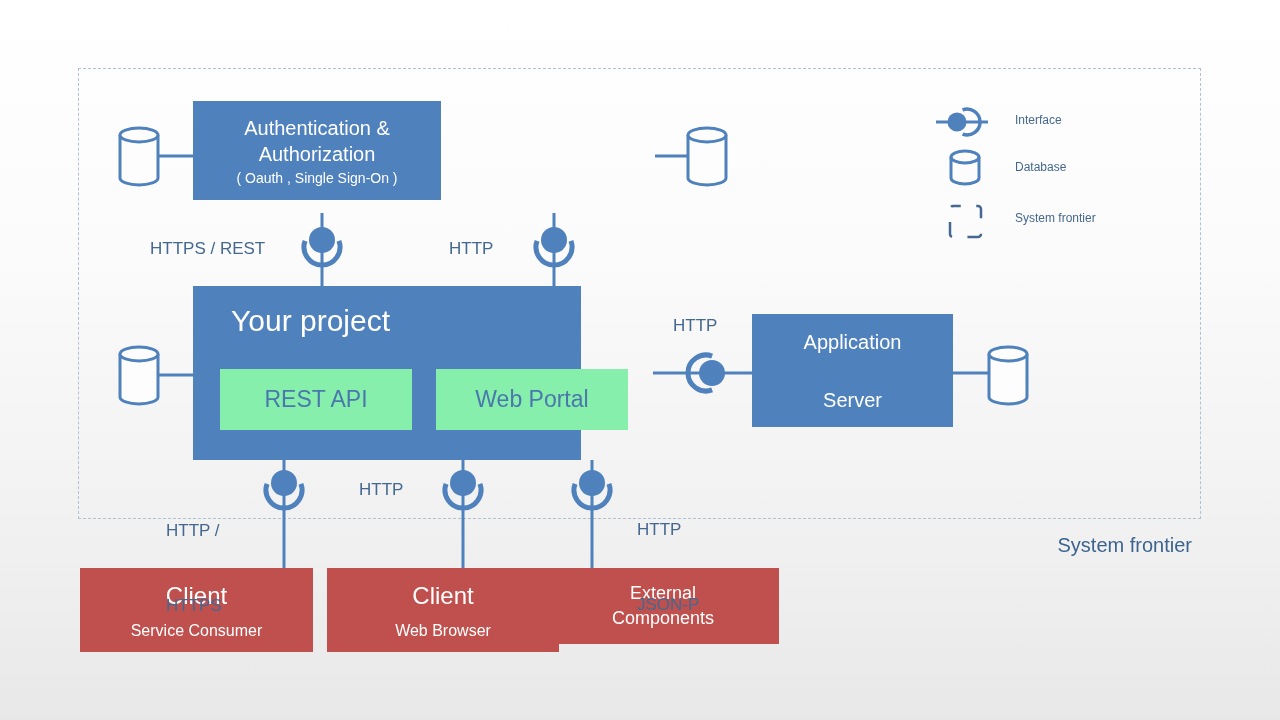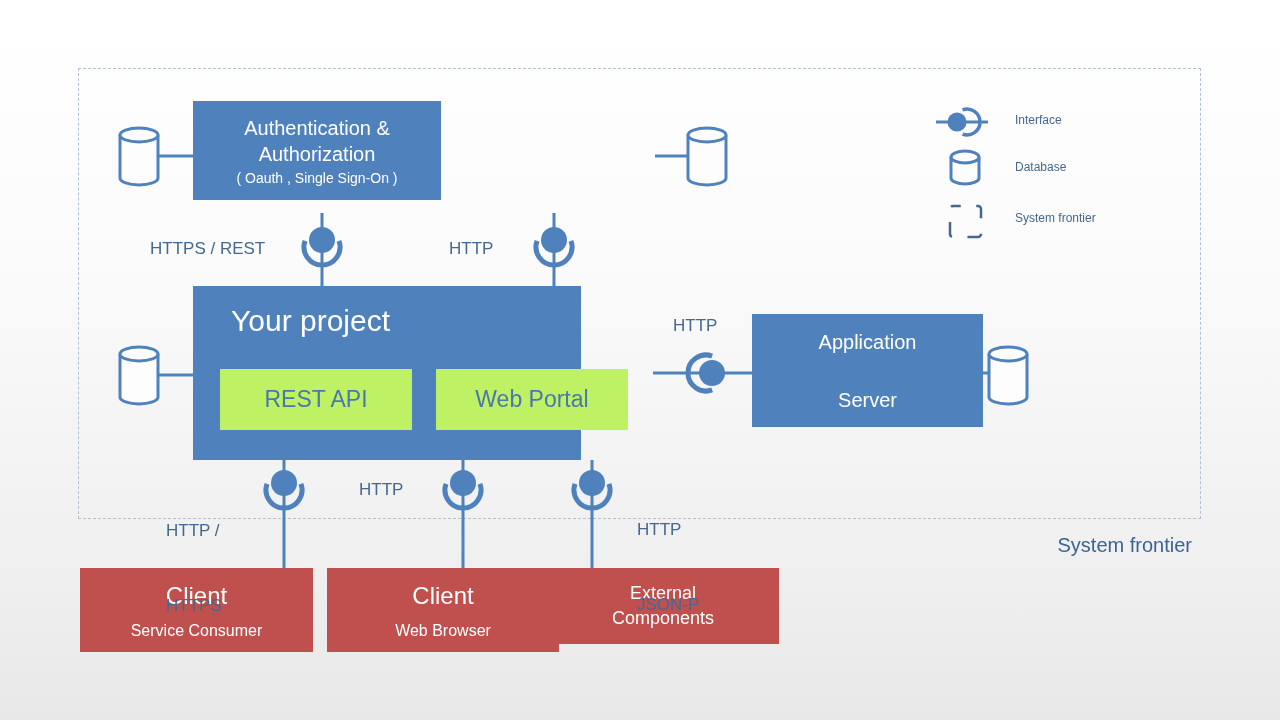--- a/index.html
+++ b/index.html
@@ -17,25 +17,25 @@
   .node { position:absolute; display:flex; flex-direction:column; justify-content:center; align-items:center; text-align:center; color:#ffffff; }
   .blue { background:#4f81bd; }
   .red  { background:#c0504d; }
   .auth      { left:193px; top:101px; width:248px; height:99px; }
   .auth .t   { font-size:20px; line-height:26px; }
   .auth .s   { font-size:14px; margin-top:3px; }
   .logging   { left:457px; top:101px; width:198px; height:112px; }
   .logging .t{ font-size:18px; line-height:25px; }
   .project   { left:193px; top:286px; width:388px; height:174px; display:block; }
   .project-title { position:absolute; left:38px; top:18px; font-size:30px; color:#ffffff; }
-  .component { position:absolute; top:83px; height:61px; background:#bef264; color:#4a78ad;
+  .component { position:absolute; top:83px; height:61px; background:#86efac; color:#4a78ad;
                display:flex; align-items:center; justify-content:center; font-size:23px; }
   .comp-rest { left:27px;  width:192px; }
   .comp-web  { left:243px; width:192px; }
-  .appserver { left:752px; top:314px; width:231px; height:113px;gap:32px; }
+  .appserver { left:752px; top:314px; width:201px; height:113px;gap:32px; }
   .appserver .t { font-size:20px; line-height:26px; }
   .client1 { left:80px;  top:568px; width:233px; height:84px; }
   .client2 { left:327px; top:568px; width:232px; height:84px; }
   .client3 { left:547px; top:568px; width:232px; height:76px; }
   .client-title { font-size:24px; line-height:29px; }
   .client-sub   { font-size:16px; margin-top:12px; }
   .ext-line     { font-size:18px; line-height:25px; }
   .lbl { position:absolute; color:#44688f; font-size:17px; line-height:25px; white-space:pre; }
   .lbl-https-rest { left:150px; top:236px; }
   .lbl-http-top   { left:449px; top:236px; }

